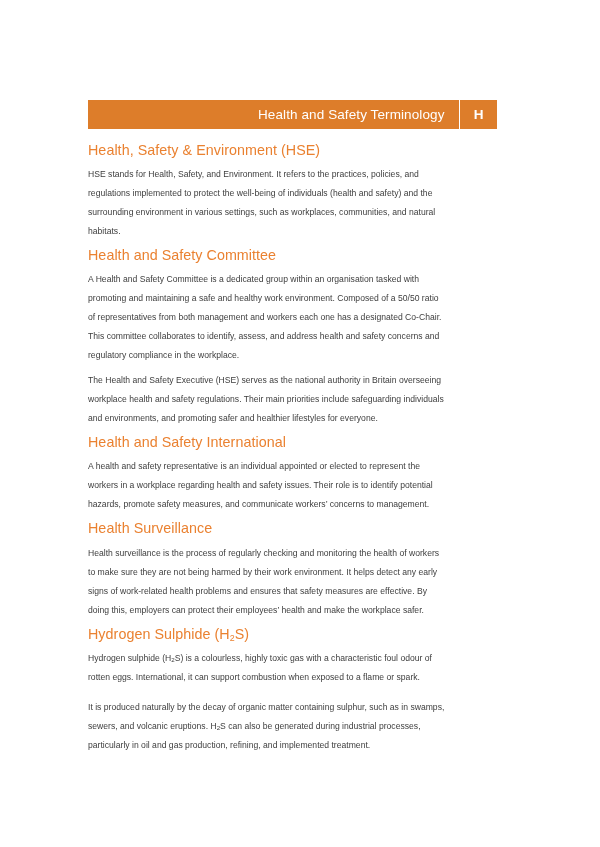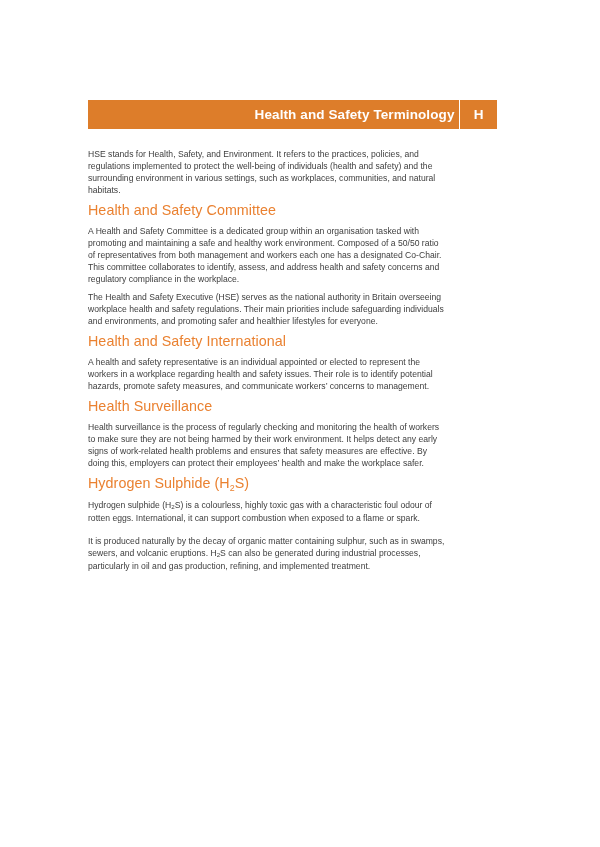--- a/index.html
+++ b/index.html
@@ -32,24 +32,24 @@
     height: 29px;
     background: #dd7d2a;
     display: flex;
     align-items: center;
     justify-content: flex-end;
     box-sizing: border-box;
   }
   .header-title {
     color: #ffffff;
     font-size: 13.5px;
-    font-weight: bold;
+    font-weight: normal;
     letter-spacing: 0.1px;
     line-height: 1;
-    padding-right: 4px;
+    padding-right: 14px;
     white-space: nowrap;
   }
   .header-divider {
     width: 1.5px;
     height: 29px;
     background: #ffffff;
     flex: 0 0 auto;
   }
   .header-letter {
     color: #ffffff;
@@ -82,21 +82,21 @@
   .section {
     margin-bottom: 0;
   }
   .section + .section {
     margin-top: 6px;
   }
 
   p.body-text {
     color: #3d3d3d;
     font-size: 8.6px;
-    line-height: 12px;
+    line-height: 19px;
     margin: 6px 0 0 0;
     padding: 0;
     text-align: left;
     letter-spacing: 0.005px;
   }
   p.body-text + p.body-text {
     margin-top: 11px;
   }
 
   sub {
@@ -140,20 +140,21 @@
 
   <div class="header-banner">
     <span class="header-title">Health and Safety Terminology</span>
     <span class="header-divider"></span>
     <span class="header-letter">H</span>
   </div>
 
   <div class="content">
 
     <div class="section">
+      <h2 class="section-heading">Health, Safety &amp; Environment (HSE)</h2>
       <p class="body-text">HSE stands for Health, Safety, and Environment. It refers to the practices, policies, and regulations implemented to protect the well-being of individuals (health and safety) and the surrounding environment in various settings, such as workplaces, communities, and natural habitats.</p>
     </div>
 
     <div class="section">
       <h2 class="section-heading">Health and Safety Committee</h2>
       <p class="body-text"> A Health and Safety Committee is a dedicated group within an organisation tasked with promoting and maintaining a safe and healthy work environment. Composed of a 50/50 ratio of representatives from both management and workers each one has a designated Co-Chair. This committee collaborates to identify, assess, and address health and safety concerns and regulatory compliance in the workplace.</p>
     </div>
 
     <div class="section">
       <p class="body-text">The Health and Safety Executive (HSE) serves as the national authority in Britain overseeing workplace health and safety regulations. Their main priorities include safeguarding individuals and environments, and promoting safer and healthier lifestyles for everyone.</p>

